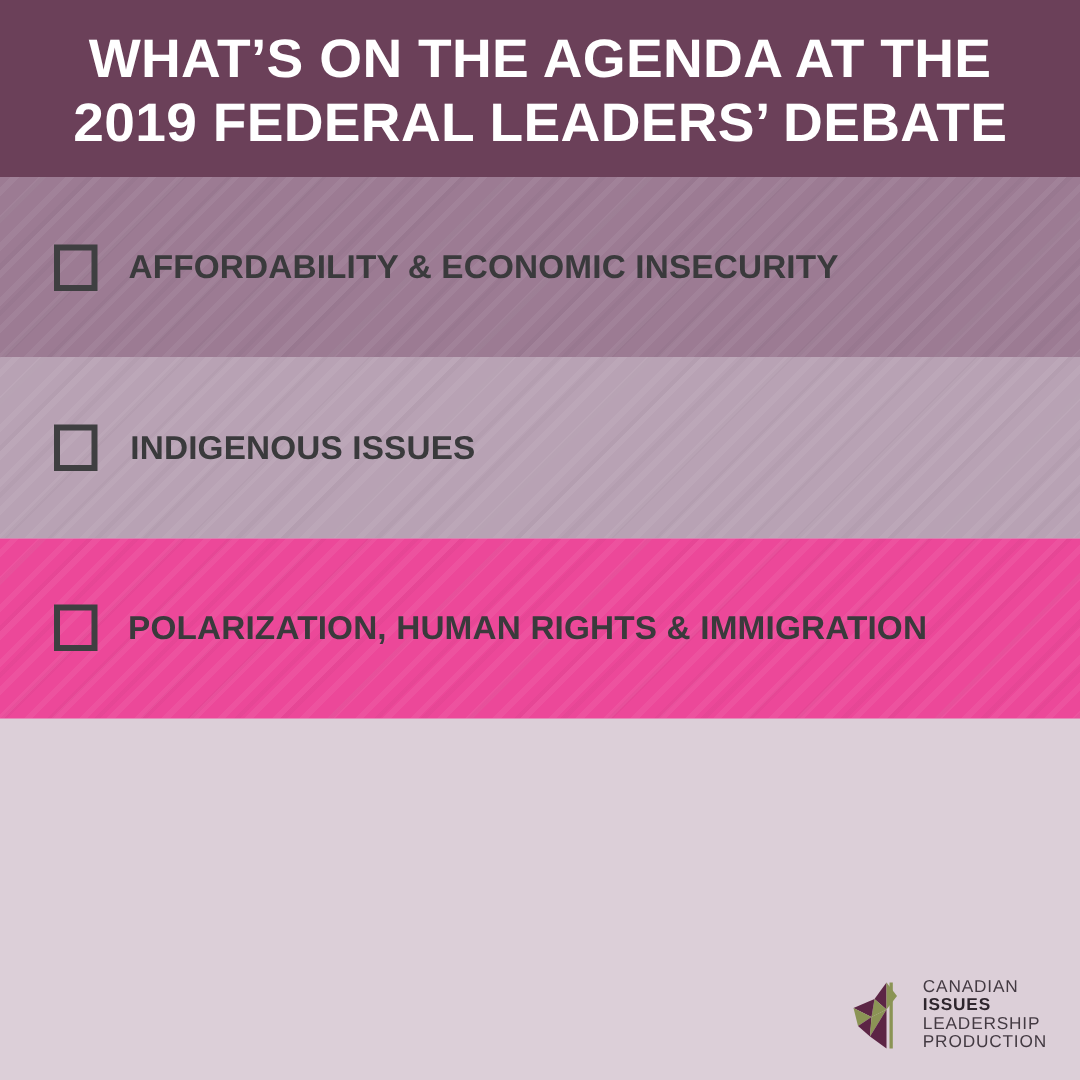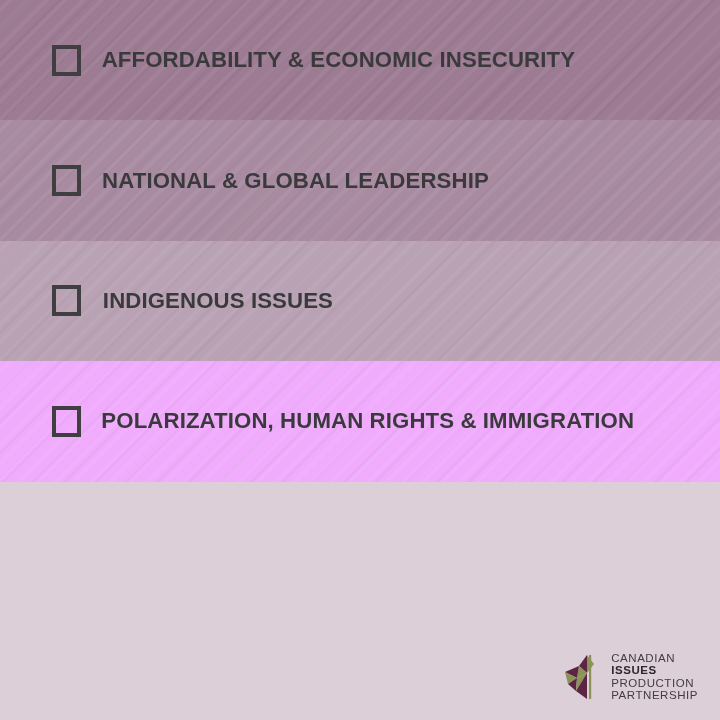--- a/index.html
+++ b/index.html
@@ -46,21 +46,21 @@
   .bands {
     position: relative;
     height: 602px;
   }
   .band {
     position: relative;
     height: 120.4px;
     display: flex;
     align-items: center;
     box-sizing: border-box;
-    padding-left: 52px;
+    padding-left: 36px;
     overflow: hidden;
   }
   
   .band::before {
     content: "";
     position: absolute;
     inset: 0;
     background-image: repeating-linear-gradient(
         -45deg,
         rgba(255,255,255,0.055) 0px,
@@ -80,21 +80,21 @@
         rgba(0,0,0,0.022) 3px,
         rgba(0,0,0,0.0) 3px,
         rgba(0,0,0,0.0) 22px
     );
     pointer-events: none;
   }
 
   .band-1 { background: #9C7B93; }
   .band-2 { background: #A98BA1; }
   .band-3 { background: #B8A2B4; }
-  .band-4 { background: #f0abfc; }
+  .band-4 { background: #ec4899; }
   .band-5 { background: #DCCFD8; }
 
   .checkbox {
     position: relative;
     z-index: 2;
     width: 29px;
     height: 31px;
     border: 4px solid #3F3F41;
     box-sizing: border-box;
     flex: 0 0 auto;
@@ -143,32 +143,32 @@
   .logo-line.strong {
     font-weight: bold;
     color: #2E262D;
   }
 </style>
 </head>
 <body>
 
 <div class="poster">
 
+  <div class="header">
+    <div class="header-title-line">WHAT’S ON THE AGENDA AT THE</div>
+    <div class="header-title-line">2019 FEDERAL LEADERS’ DEBATE</div>
+  </div>
 
   <div class="bands">
 
     <div class="band band-1">
       <span class="checkbox"></span>
       <span class="band-label">AFFORDABILITY &amp; ECONOMIC INSECURITY</span>
     </div>
 
-    <div class="band band-2">
-      <span class="checkbox"></span>
-      <span class="band-label">NATIONAL &amp; GLOBAL LEADERSHIP</span>
-    </div>
 
     <div class="band band-3">
       <span class="checkbox"></span>
       <span class="band-label">INDIGENOUS ISSUES</span>
     </div>
 
     <div class="band band-4">
       <span class="checkbox"></span>
       <span class="band-label">POLARIZATION, HUMAN RIGHTS &amp; IMMIGRATION</span>
     </div>
@@ -184,18 +184,18 @@
       <polygon points="5,19 19,13 17,25" fill="#5C2545"></polygon>
       <polygon points="5,19 17,25 8,31" fill="#8B9455"></polygon>
       <polygon points="8,31 17,25 16,38" fill="#5C2545"></polygon>
       <polygon points="17,25 27,20 16,38" fill="#8B9455"></polygon>
       <polygon points="27,20 27,46 16,38" fill="#5C2545"></polygon>
       <rect x="29" y="2" width="2.2" height="44" fill="#8B9455"></rect>
     </svg>
     <div class="logo-text">
       <span class="logo-line">CANADIAN</span>
       <span class="logo-line strong">ISSUES</span>
+      <span class="logo-line">LEADERSHIP</span>
       <span class="logo-line">PRODUCTION</span>
-      <span class="logo-line">PARTNERSHIP</span>
     </div>
   </div>
 
 </div>
 
 </body></html>

